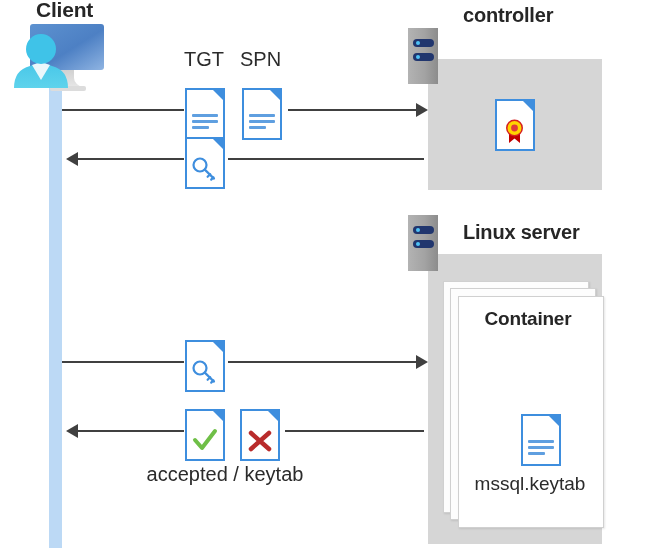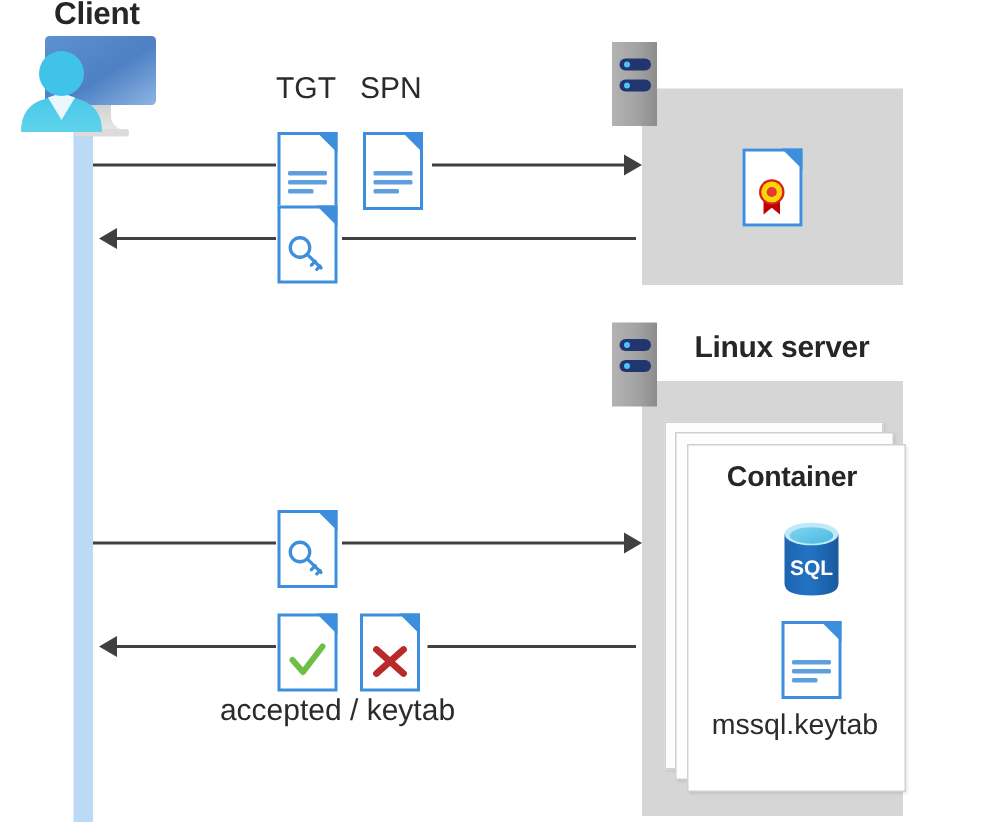--- a/index.html
+++ b/index.html
@@ -197,20 +197,21 @@
     <div class="server-body"></div>
     <div class="server-bar" style="top:11px;">
         <span class="dot"></span>
       </div>
     <div class="server-bar" style="top:25px;">
         <span class="dot"></span>
       </div>
   </div>
 
   <div class="abs bold-title" id="dc-title">
+    <div>controller</div>
   </div>
 
   <div class="abs" id="cert-doc">
     <div class="doc">
       <div class="doc-body"></div>
       <div class="doc-fold"></div>
       <svg width="40" height="52" viewBox="0 0 40 52" style="position:absolute;left:0;top:0;">
         <path d="M14 30 L14 44 L19.5 39.5 L25 44 L25 30 Z" fill="#c00000"></path>
         <circle cx="19.5" cy="29" r="8.5" fill="#d62020"></circle>
         <circle cx="19.5" cy="29" r="7" fill="#ffd400"></circle>
@@ -232,39 +233,20 @@
   </div>
 
   <div class="abs bold-title" id="linux-title">Linux server</div>
 
   <div class="card" id="card-back"></div>
   <div class="card" id="card-mid"></div>
   <div class="card" id="card-front"></div>
 
   <div class="abs bold-title" id="container-title">Container</div>
 
-  <div class="abs" id="sql-icon">
-    <svg width="44" height="52" viewBox="0 0 44 52" xmlns="http://www.w3.org/2000/svg">
-      <defs>
-        <linearGradient id="dbBody" x1="0" y1="0" x2="1" y2="0">
-          <stop offset="0%" stop-color="#1d64b0"></stop>
-          <stop offset="45%" stop-color="#2273c4"></stop>
-          <stop offset="100%" stop-color="#1a5a9e"></stop>
-        </linearGradient>
-        <linearGradient id="dbTop" x1="0" y1="0" x2="1" y2="1">
-          <stop offset="0%" stop-color="#7fd6f0"></stop>
-          <stop offset="100%" stop-color="#49b8e0"></stop>
-        </linearGradient>
-      </defs>
-      <path d="M4 9 L4 42 Q4 50 22 50 Q40 50 40 42 L40 9 Z" fill="url(#dbBody)"></path>
-      <ellipse cx="22" cy="9" rx="18" ry="7.5" fill="#bfe9f7"></ellipse>
-      <ellipse cx="22" cy="10" rx="14.5" ry="5.5" fill="url(#dbTop)"></ellipse>
-      <text x="22" y="36" font-family="Liberation Sans, sans-serif" font-size="14" font-weight="bold" fill="#ffffff" text-anchor="middle">SQL</text>
-    </svg>
-  </div>
 
   <div class="abs" id="keytab-doc">
     <div class="doc">
       <div class="doc-body"></div>
       <div class="doc-fold"></div>
       <div class="doc-line" style="left:7px;  top:26px; width:26px;"></div>
       <div class="doc-line" style="left:7px;  top:32px; width:26px;"></div>
       <div class="doc-line" style="left:7px;  top:38px; width:17px;"></div>
     </div>
   </div>

